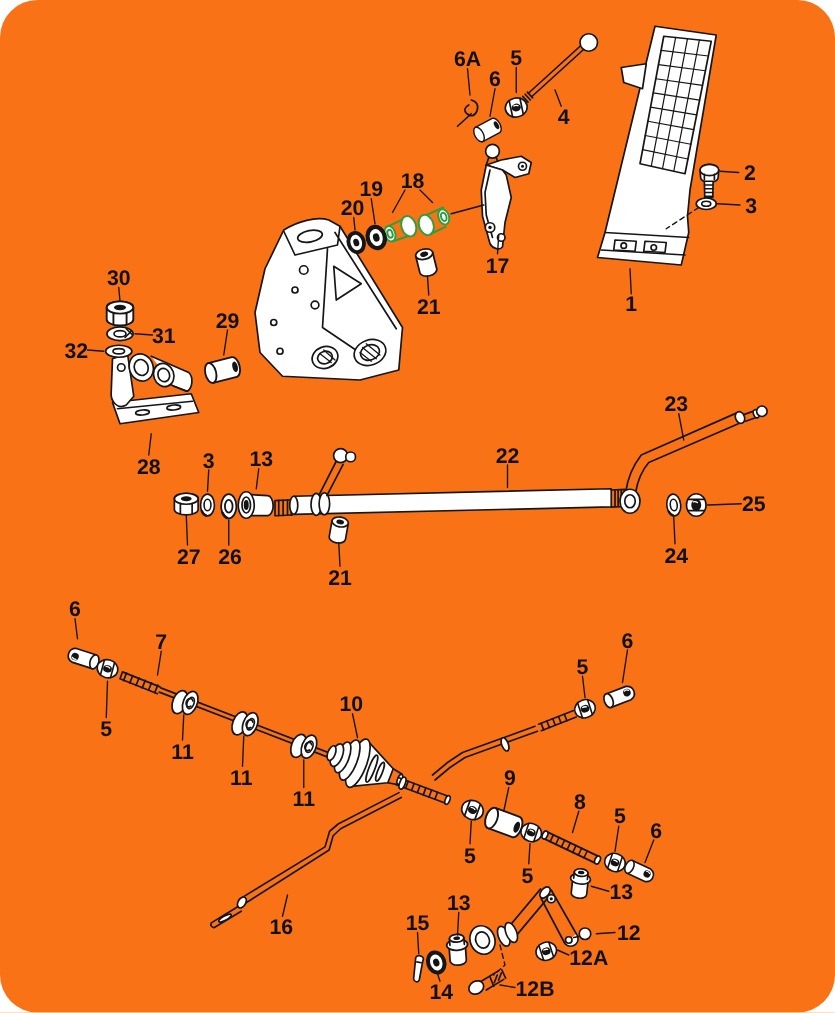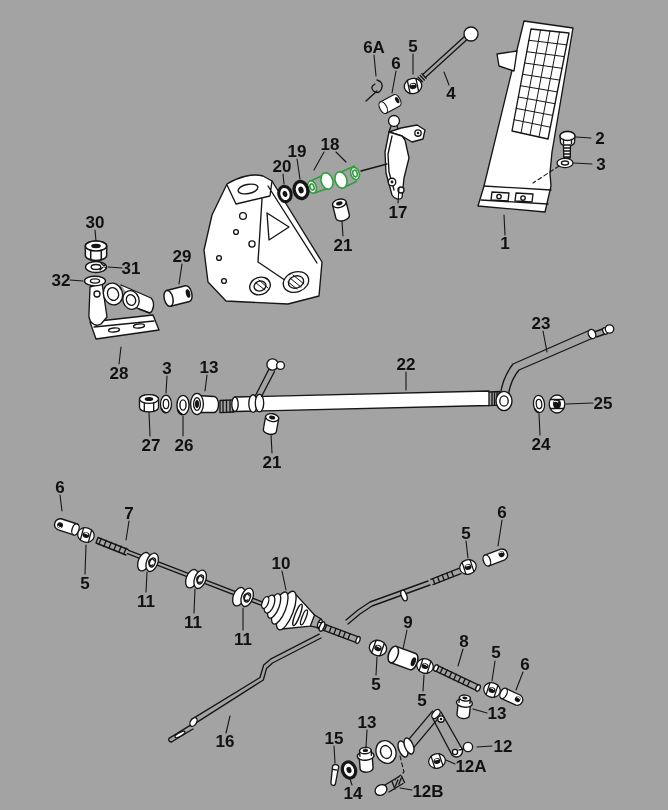--- a/index.html
+++ b/index.html
@@ -3,21 +3,21 @@
 <meta charset="utf-8">
 <style>
   html,body{margin:0;padding:0;background:#fff;}
   .stage{position:relative;width:668px;height:810px;background:#fff;overflow:hidden;}
   svg{display:block;}
   .callout{font-family:"Liberation Sans","DejaVu Sans",sans-serif;font-weight:bold;font-size:17px;text-anchor:middle;}
 </style>
 </head>
 <body>
 
-<div class="stage" style="background: #a3a3a3;">
+<div class="stage" style="background: #f97316; border-radius: 30px;">
 <svg id="svg" width="668" height="810" viewBox="0 0 668 810" xmlns="http://www.w3.org/2000/svg">
   <defs>
     <g id="sym-nut">
       <ellipse rx="8.8" ry="7.6" fill="#fff"></ellipse>
       <path d="M-4.4,-6.6 V6.6 M4.4,-6.6 V6.6"></path>
       <ellipse rx="3.7" ry="3.1" fill="#141414" stroke="none"></ellipse>
       <path d="M-1.6,-1.6 a3.4,2.9 0 0 1 3.2,0.5" stroke="#fff" stroke-width="1.1"></path>
     </g>
     <g id="sym-nutv">
       <path d="M-9.5,0 a9.5,4.4 0 0 1 19,0 l0,8.5 a9.5,4.4 0 0 1 -19,0 z" fill="#fff"></path>

